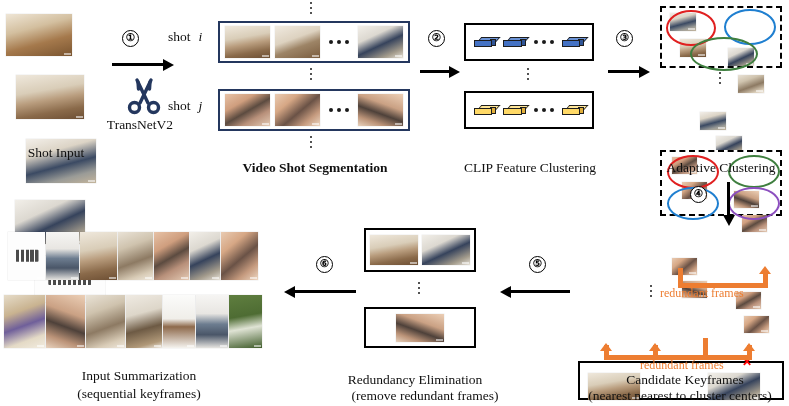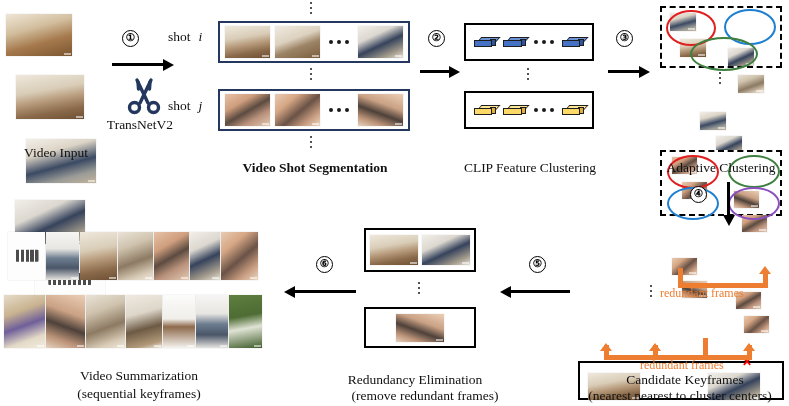--- a/index.html
+++ b/index.html
@@ -108,21 +108,21 @@
 </head>
 <body>
 
 <div class="abs" style="left:2px;top:12px;width:108px;height:118px;">
   <div class="abs thumb t-floor" style="left:4px;top:2px;width:66px;height:42px;"></div>
   <div class="abs thumb t-living" style="left:14px;top:21px;width:68px;height:44px;"></div>
   <div class="abs thumb t-sofa" style="left:24px;top:41px;width:70px;height:44px;"></div>
   <div class="abs thumb t-couch" style="left:13px;top:58px;width:70px;height:44px;"></div>
   <div class="abs thumb t-logo" style="left:33px;top:70px;width:70px;height:46px;"></div>
 </div>
-<div class="abs caption" style="left:0px;top:145px;width:112px;">Video Input</div>
+<div class="abs caption" style="left:0px;top:145px;width:112px;">Shot Input</div>
 
 <div class="abs circnum" style="left:122px;top:30px;">①</div>
 
 <div class="abs arrow-r" style="left:112px;top:63px;width:62px;">
   <div class="shaft" style="width:51px;"></div>
     <div class="head" style="left:51px;"></div>
 </div>
 
 <div class="abs scissors" style="left:124px;top:76px;">
   <svg width="40" height="40" viewBox="0 0 40 40">
@@ -376,14 +376,14 @@
 <div class="abs" style="left:4px;top:295px;width:258px;height:53px;display:flex;gap:1px;">
   <div class="thumb t-child" style="width:42px;height:53px;"></div>
   <div class="thumb t-hand3" style="width:40px;height:53px;"></div>
   <div class="thumb t-dog" style="width:40px;height:53px;"></div>
   <div class="thumb t-shoe" style="width:37px;height:53px;"></div>
   <div class="thumb t-earring" style="width:32px;height:53px;"></div>
   <div class="thumb t-woman" style="width:33px;height:53px;"></div>
   <div class="thumb t-grass" style="width:34px;height:53px;"></div>
 </div>
 
-<div class="abs caption" style="left:50px;top:368px;width:178px;">Video Summarization</div>
+<div class="abs caption" style="left:50px;top:368px;width:178px;">Input Summarization</div>
 <div class="abs caption" style="left:50px;top:386px;width:178px;">(sequential keyframes)</div>
 
 </body></html>

